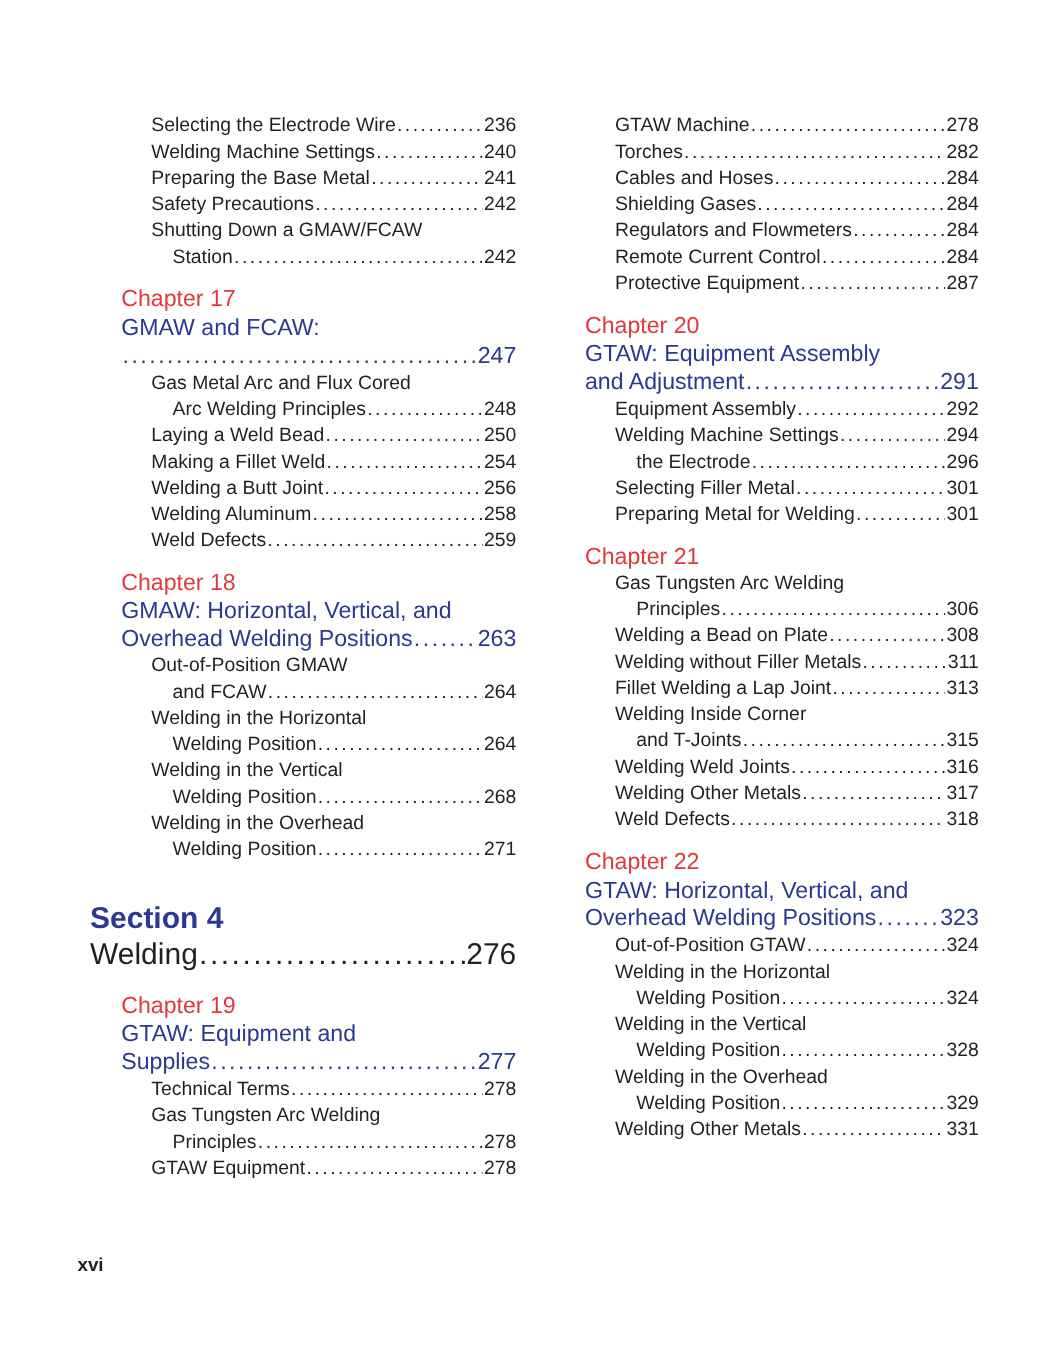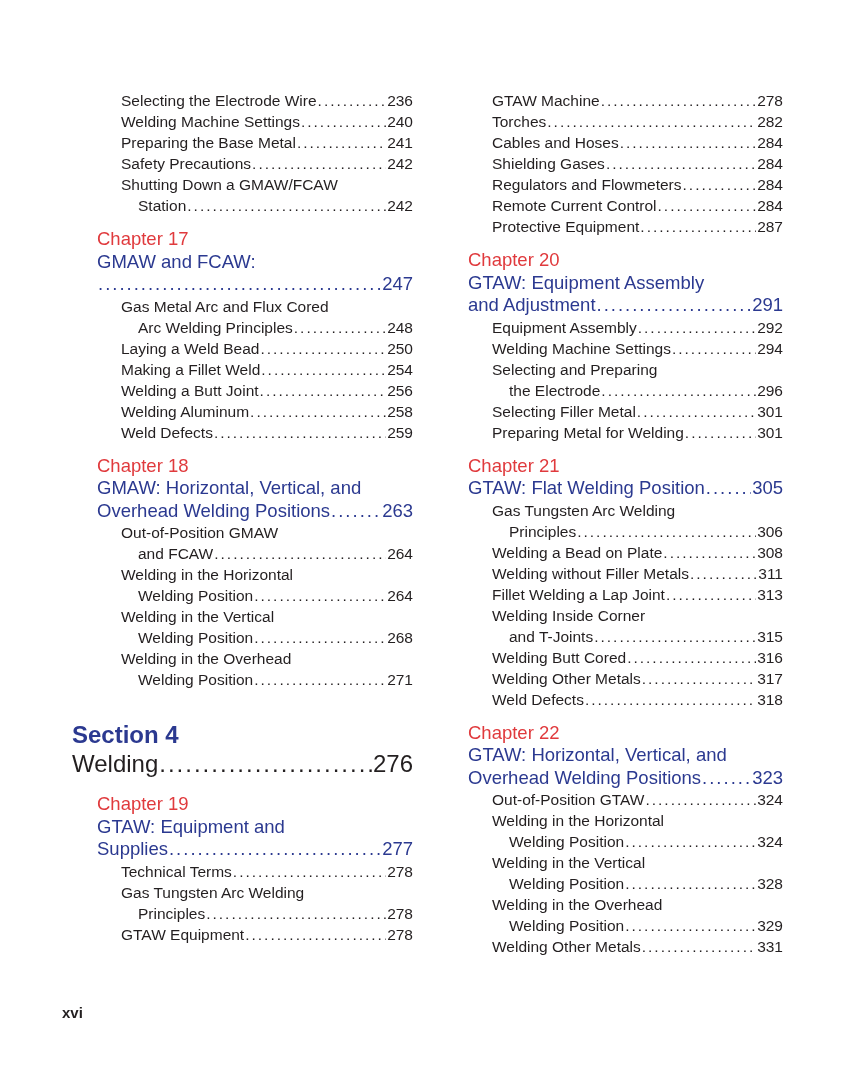--- a/index.html
+++ b/index.html
@@ -296,46 +296,38 @@
         <div class="line entry-line lvl1">
           <span class="txt">Equipment Assembly</span>
           <span class="dots"></span>
           <span class="pg">292</span>
         </div>
         <div class="line entry-line lvl1">
           <span class="txt">Welding Machine Settings</span>
           <span class="dots"></span>
           <span class="pg">294</span>
         </div>
-        <div class="line entry-line lvl1">
-          <span class="txt">Selecting and Preparing</span>
-        </div>
         <div class="line entry-line lvl2">
           <span class="txt">the Electrode</span>
           <span class="dots"></span>
           <span class="pg">296</span>
         </div>
         <div class="line entry-line lvl1">
           <span class="txt">Selecting Filler Metal</span>
           <span class="dots"></span>
           <span class="pg">301</span>
         </div>
         <div class="line entry-line lvl1">
           <span class="txt">Preparing Metal for Welding</span>
           <span class="dots"></span>
           <span class="pg">301</span>
         </div>
       </div>
       <div class="block">
         <div class="chapter-label">Chapter 21</div>
-        <div class="line title-line">
-          <span class="txt">GTAW: Flat Welding Position</span>
-          <span class="dots"></span>
-          <span class="pg">305</span>
-        </div>
         <div class="line entry-line lvl1">
           <span class="txt">Gas Tungsten Arc Welding</span>
         </div>
         <div class="line entry-line lvl2">
           <span class="txt">Principles</span>
           <span class="dots"></span>
           <span class="pg">306</span>
         </div>
         <div class="line entry-line lvl1">
           <span class="txt">Welding a Bead on Plate</span>
@@ -354,21 +346,21 @@
         </div>
         <div class="line entry-line lvl1">
           <span class="txt">Welding Inside Corner</span>
         </div>
         <div class="line entry-line lvl2">
           <span class="txt">and T-Joints</span>
           <span class="dots"></span>
           <span class="pg">315</span>
         </div>
         <div class="line entry-line lvl1">
-          <span class="txt">Welding Butt Cored</span>
+          <span class="txt">Welding Weld Joints</span>
           <span class="dots"></span>
           <span class="pg">316</span>
         </div>
         <div class="line entry-line lvl1">
           <span class="txt">Welding Other Metals</span>
           <span class="dots"></span>
           <span class="pg">317</span>
         </div>
         <div class="line entry-line lvl1">
           <span class="txt">Weld Defects</span>

